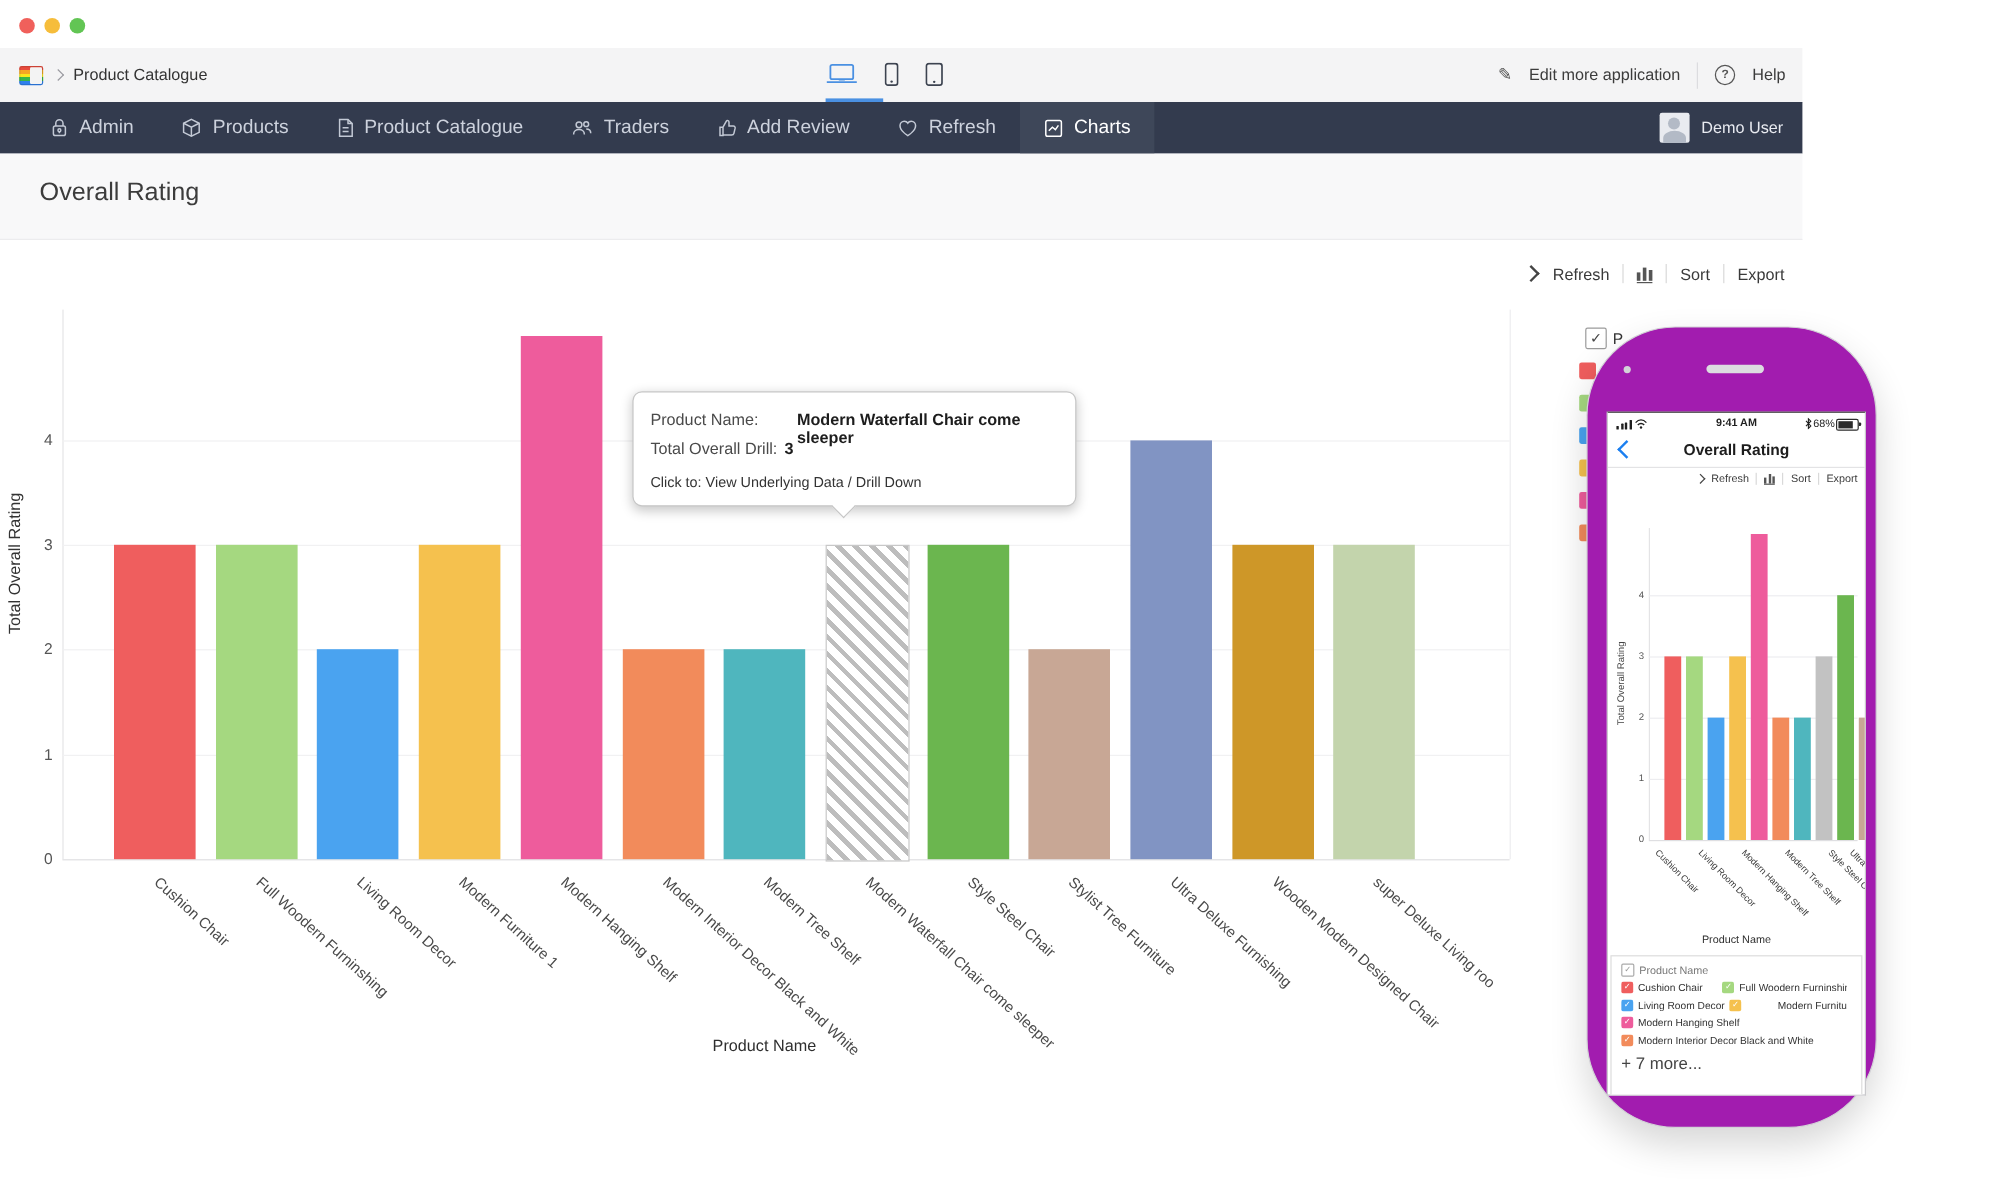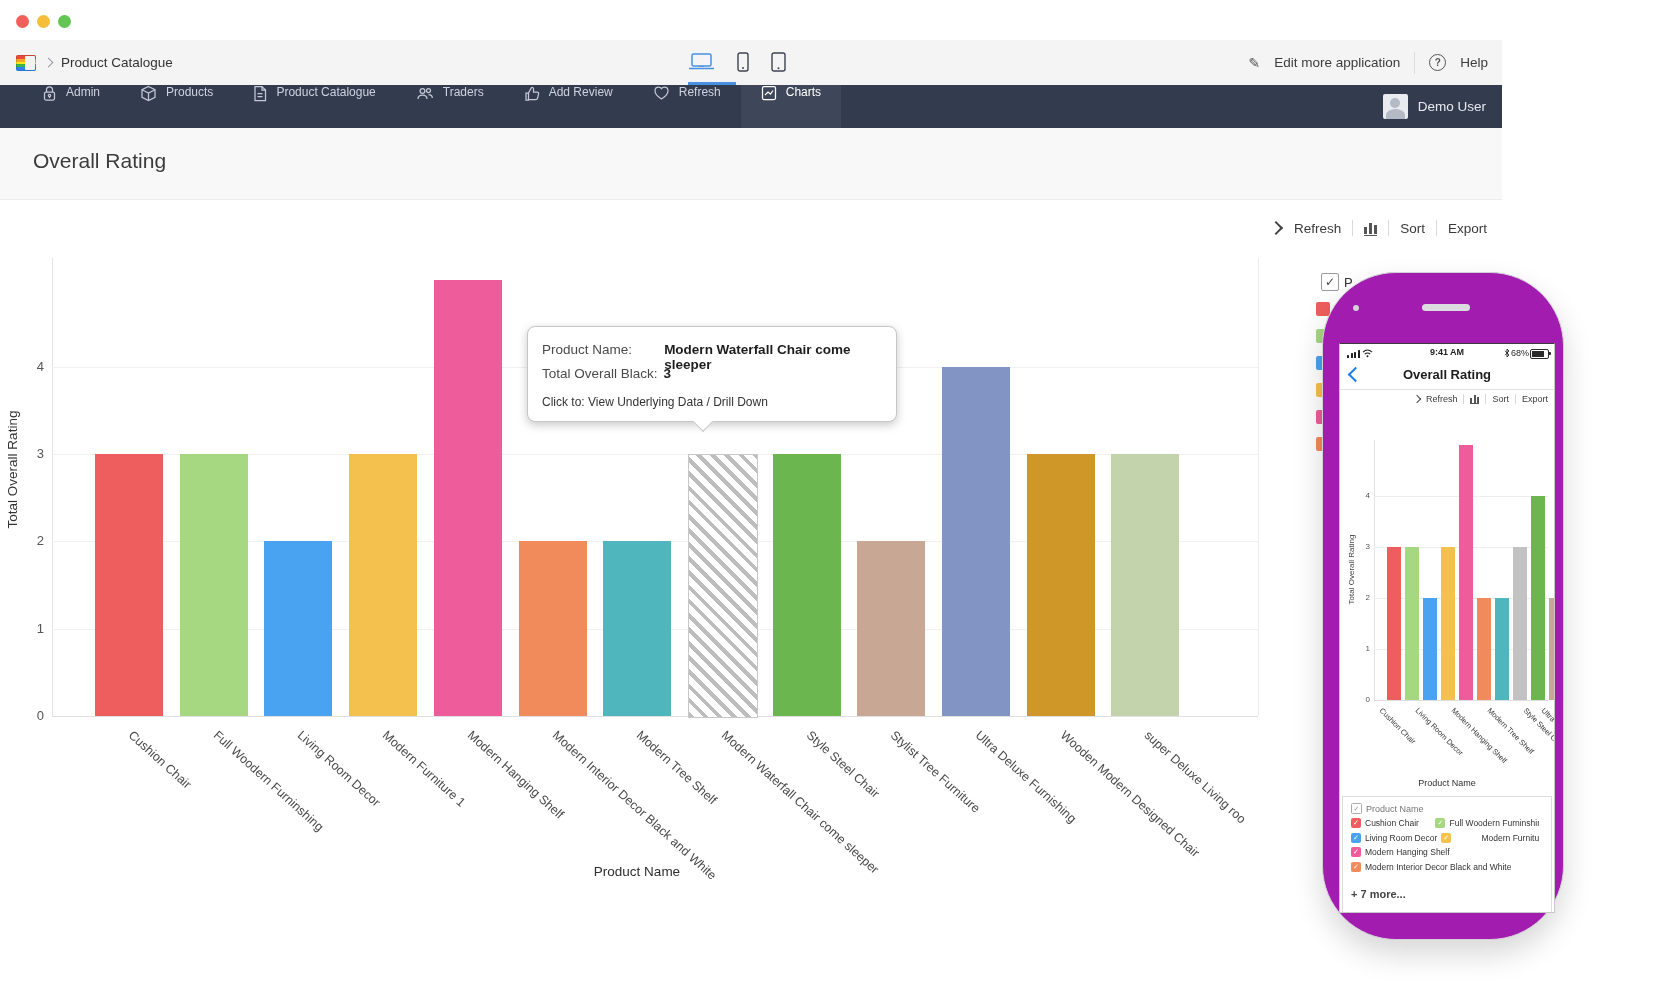--- a/index.html
+++ b/index.html
@@ -16,21 +16,21 @@
   .crumb-label{font-size:13.5px;color:#333;}
   .devices{position:absolute;left:688px;top:9px;display:flex;align-items:flex-end;gap:22px;}
   .dev{display:flex;align-items:center;justify-content:center;height:26px;}
   .underline{position:absolute;left:688px;top:42px;width:48px;height:3px;background:#4a90e2;}
   .header-actions{position:absolute;right:14px;top:0;height:45px;display:flex;align-items:center;gap:14px;font-size:13.5px;color:#3c3c3c;}
   .hsep{width:1px;height:22px;background:#dcdcdf;}
   .pencil{font-size:14px;color:#555;}
   .qmark{width:15px;height:15px;border:1.4px solid #555;border-radius:50%;font-size:10px;line-height:15px;text-align:center;color:#555;font-weight:bold;}
   
   .mainnav{position:absolute;left:0;top:85px;width:1502px;height:43px;background:#333B4E;display:flex;align-items:stretch;}
-  .nav-item{display:flex;align-items:flex-start;gap:9px;padding:0 20px;color:#cdd2dd;font-size:12px;cursor:default;}
+  .nav-item{display:flex;align-items:center;gap:9px;padding:0 20px;color:#cdd2dd;font-size:16px;cursor:default;}
   .nav-item.first{margin-left:22px;}
   .nav-item.active{background:#3E4759;color:#fff;}
   .nav-item svg{stroke:#c3c9d5;fill:none;stroke-width:1.25;}
   .nav-item.active svg{stroke:#fff;}
   .userchip{margin-left:auto;display:flex;align-items:center;gap:10px;padding-right:16px;color:#e8eaf0;font-size:13.5px;}
   .avatar{width:25px;height:25px;background:#e9ebf0;border-radius:2px;position:relative;overflow:hidden;}
   .avatar:before{content:"";position:absolute;left:7.5px;top:4px;width:10px;height:10px;border-radius:50%;background:#b3bac6;}
   .avatar:after{content:"";position:absolute;left:3px;top:15px;width:19px;height:12px;border-radius:50% 50% 0 0;background:#b3bac6;}
   
   .heading-band{position:absolute;left:0;top:128px;width:1502px;height:71px;background:#f8f8f9;border-bottom:1px solid #ececee;}
@@ -92,21 +92,21 @@
   .p-ylab{position:absolute;text-align:right;font-size:8px;color:#555;}
   .p-xlabel{position:absolute;transform-origin:0 0;transform:rotate(45deg);white-space:nowrap;font-size:7.5px;color:#3a3a3a;}
   .p-ytitle{position:absolute;left:-54px;top:221px;width:130px;transform:rotate(-90deg);text-align:center;font-size:8px;color:#444;}
   .p-xtitle{position:absolute;left:0;right:0;top:434px;text-align:center;font-size:9px;color:#2e2e2e;}
   .p-legend{position:absolute;left:2px;right:2px;top:452px;height:119px;border:1px solid #ddd;background:#fff;padding:6px 8px;box-sizing:border-box;}
   .p-legend-head{display:flex;align-items:center;gap:4px;font-size:9px;color:#777;margin-bottom:4px;}
   .p-cb{width:9px;height:9px;border:1px solid #aaa;border-radius:1.5px;font-size:7px;line-height:9px;text-align:center;color:#999;background:#fff;}
   .p-legend-items{display:flex;flex-wrap:wrap;row-gap:4.5px;}
   .p-li{display:flex;align-items:center;gap:4px;font-size:8.5px;color:#333;white-space:nowrap;overflow:hidden;}
   .p-sw{flex:0 0 auto;width:10px;height:10px;border-radius:2px;color:#fff;font-size:7px;line-height:10px;text-align:center;}
-  .p-more{font-size:11px;color:#444;margin-top:16px;font-weight:bold;}
+  .p-more{font-size:14px;color:#444;margin-top:6px;}
 </style>
 </head>
 <body>
 
 <div class="stage">
 
   <div class="titlebar">
     <div class="tl-dot" style="left:16px;background:#F0605B"></div>
     <div class="tl-dot" style="left:37px;background:#F6BD3B"></div>
     <div class="tl-dot" style="left:58px;background:#62C554"></div>
@@ -275,21 +275,21 @@
   <div class="plot-right"></div>
   <div class="ytitle">Total Overall Rating</div>
   <div class="xtitle">Product Name</div>
 
   <div class="tooltip">
     <div class="trow" style="top:15px">
       <span class="tlabel">Product Name:</span>
       <span class="tvalue">Modern Waterfall Chair come sleeper</span>
     </div>
     <div class="trow" style="top:39px">
-      <span class="tlabel" style="width:auto;margin-right:6px">Total Overall Black:</span>
+      <span class="tlabel" style="width:auto;margin-right:6px">Total Overall Drill:</span>
       <span class="tvalue">3</span>
     </div>
     <div class="thint">Click to: View Underlying Data / Drill Down</div>
     <div class="tarrow"></div>
   </div>
 
   <div class="legend-peek">
     <div class="lp-cb">✓</div>
     <div class="lp-label">P</div>
     <div id="lp-swatches">

